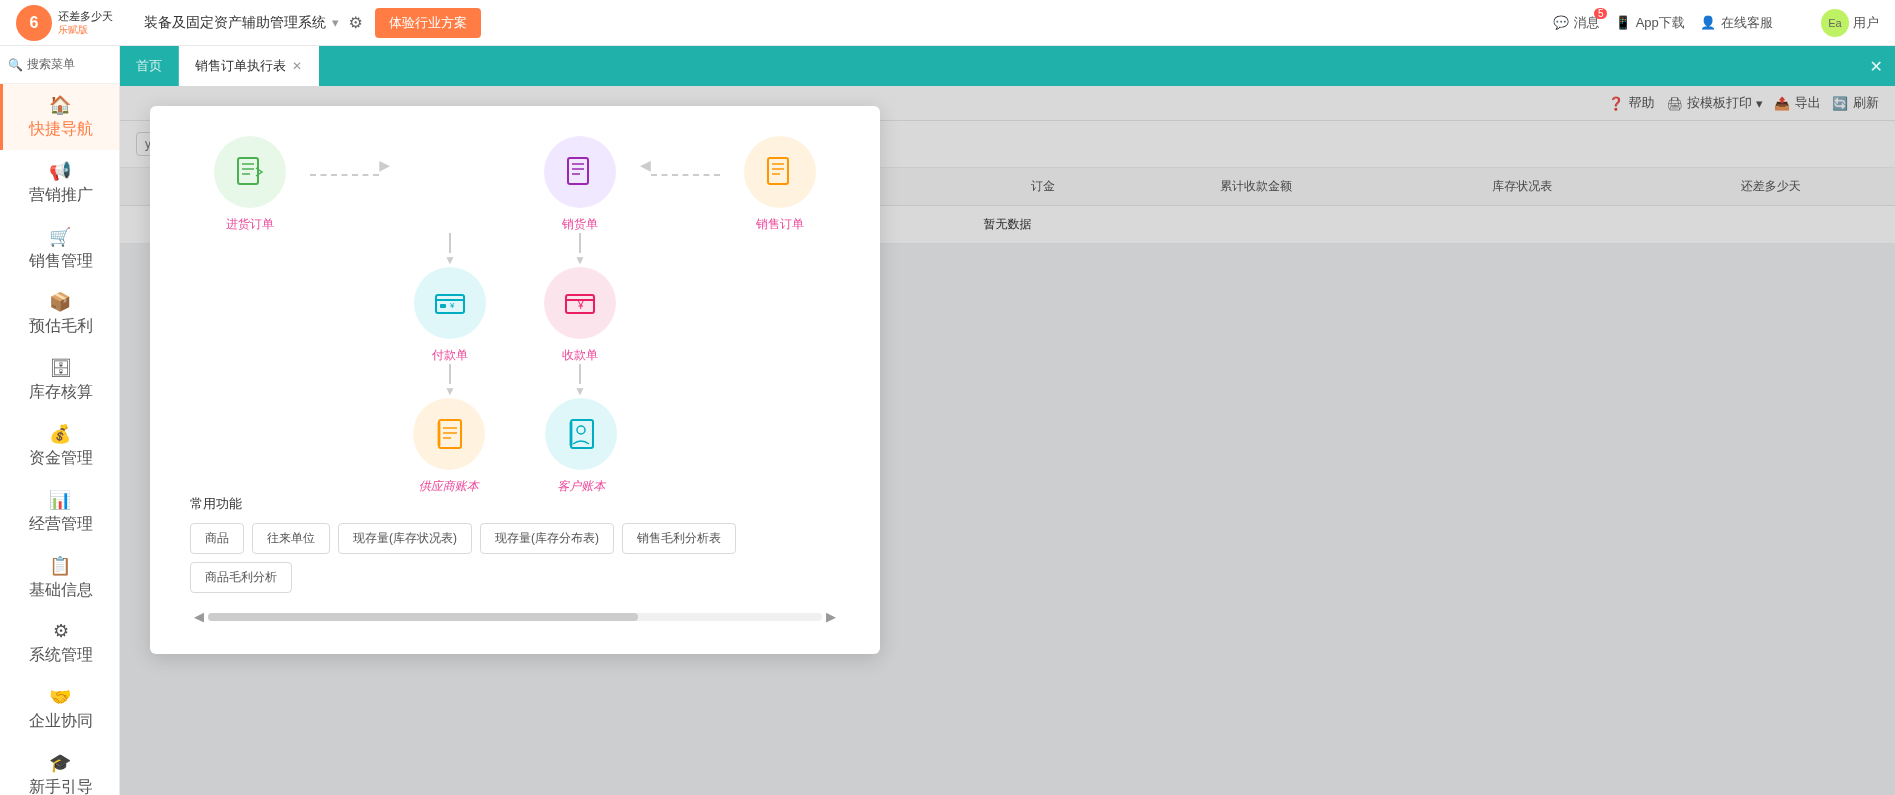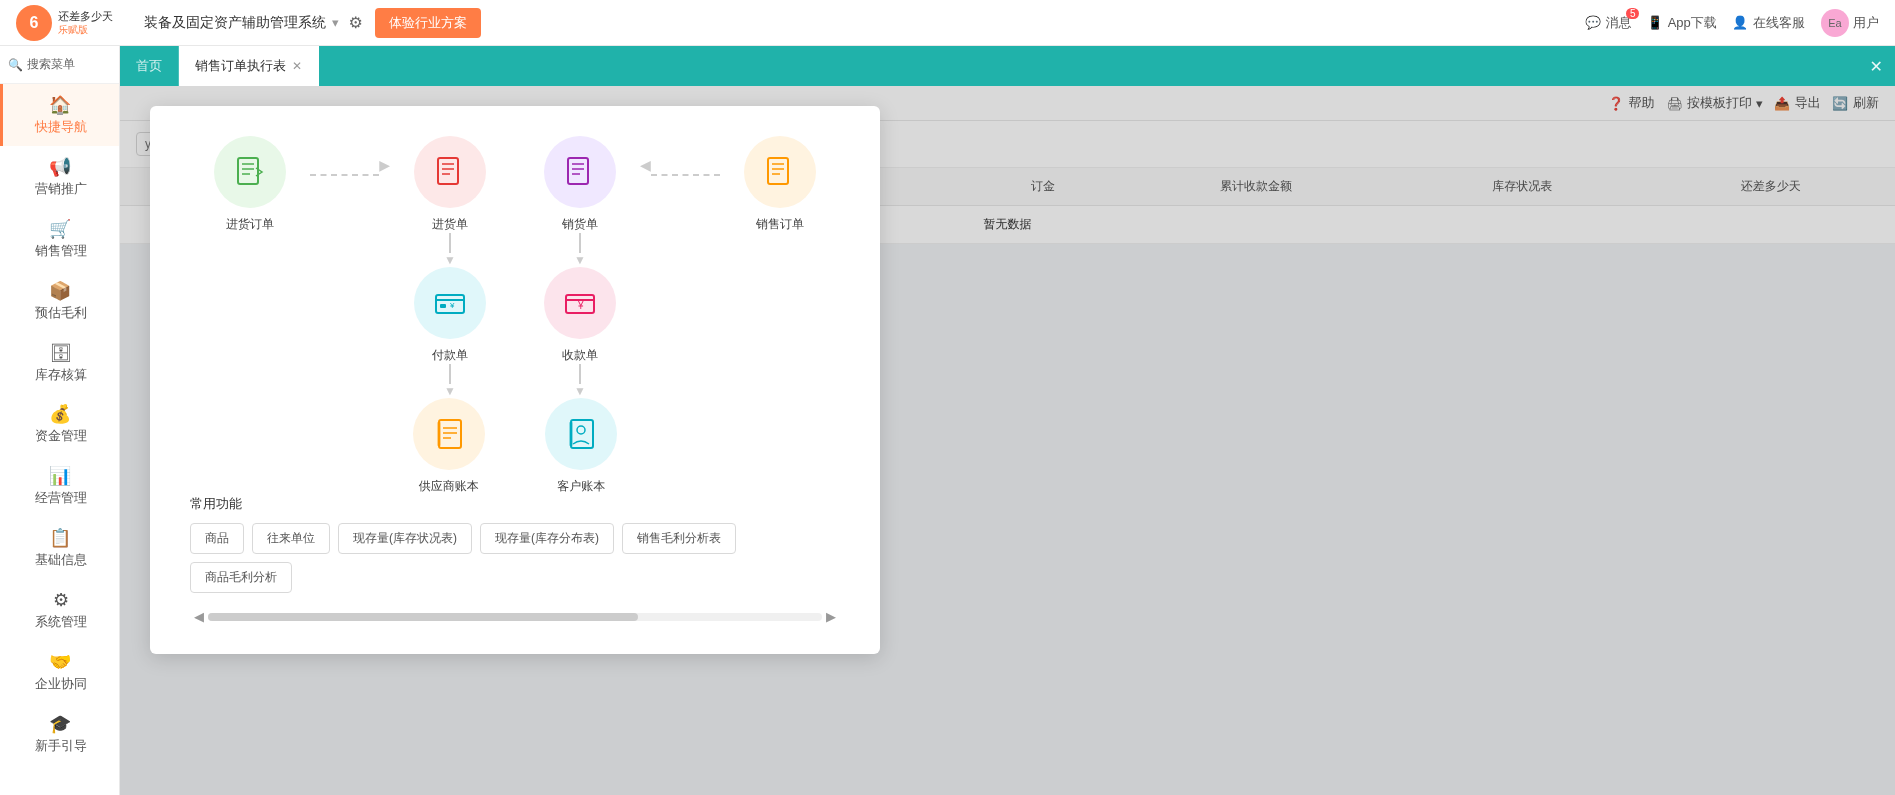--- a/index.html
+++ b/index.html
@@ -14,32 +14,32 @@
     .logo-icon { width: 36px; height: 36px; background: #ff7d45; border-radius: 50%; display: flex; align-items: center; justify-content: center; color: #fff; font-size: 16px; font-weight: bold; margin-right: 6px; flex-shrink: 0; }
     .logo-text { font-size: 11px; color: #333; line-height: 1.3; }
     .topbar-system { display: flex; align-items: center; flex: 1; margin-left: 8px; }
     .system-name { font-size: 14px; color: #333; font-weight: 500; }
     .system-dropdown { margin-left: 6px; color: #999; cursor: pointer; }
     .gear-btn { margin-left: 10px; color: #666; cursor: pointer; font-size: 16px; }
     .trial-btn { margin-left: 12px; background: #ff7d45; color: #fff; border: none; border-radius: 4px; padding: 6px 14px; cursor: pointer; font-size: 13px; }
     .topbar-right { display: flex; align-items: center; gap: 16px; }
     .topbar-right-item { display: flex; align-items: center; gap: 4px; color: #555; cursor: pointer; font-size: 13px; position: relative; }
     .badge { background: #ff4d4f; color: #fff; border-radius: 10px; font-size: 10px; padding: 0 4px; position: absolute; top: -6px; right: -8px; }
-    .user-avatar { width: 28px; height: 28px; background: #f9a8d4; border-radius: 50%; display: flex; align-items: center; justify-content: center; font-size: 12px; color: #fff; overflow: hidden; }
+    .user-avatar { width: 28px; height: 28px; background: #bef264; border-radius: 50%; display: flex; align-items: center; justify-content: center; font-size: 12px; color: #fff; overflow: hidden; margin-left: 32px; }
 
     
     .main-layout { display: flex; flex: 1; overflow: hidden; }
 
     
     .sidebar { width: 120px; background: #fff; display: flex; flex-direction: column; border-right: 1px solid #e8e8e8; flex-shrink: 0; }
     .sidebar-search { padding: 10px 8px; border-bottom: 1px solid #f0f0f0; display: flex; align-items: center; gap: 4px; color: #666; cursor: pointer; font-size: 12px; }
     .sidebar-item { display: flex; flex-direction: column; align-items: center; padding: 10px 4px; cursor: pointer; border-left: 3px solid transparent; color: #555; gap: 3px; }
     .sidebar-item.active { background: #fff7f0; border-left-color: #ff7d45; color: #ff7d45; }
     .sidebar-item-icon { font-size: 18px; }
-    .sidebar-item-label { font-size: 13px; text-align: left; line-height: 1.3; }
+    .sidebar-item-label { font-size: 16px; text-align: left; line-height: 1.3; }
 
     
     .content-area { flex: 1; display: flex; flex-direction: column; overflow: hidden; }
 
     
     .tabbar { height: 40px; background: #20b2aa; display: flex; align-items: stretch; flex-shrink: 0; }
     .tab-item { display: flex; align-items: center; padding: 0 16px; cursor: pointer; color: rgba(255,255,255,0.8); font-size: 13px; gap: 6px; border-right: 1px solid rgba(255,255,255,0.2); }
     .tab-item.active { background: #fff; color: #333; }
     .tab-close { font-size: 12px; color: #999; cursor: pointer; }
     .tab-close-right { margin-left: auto; padding: 0 12px; display: flex; align-items: center; color: rgba(255,255,255,0.9); cursor: pointer; font-size: 16px; }
@@ -69,21 +69,21 @@
     .overlay { position: absolute; top: 0; left: 0; right: 0; bottom: 0; background: rgba(0,0,0,0.15); z-index: 10; display: flex; align-items: flex-start; justify-content: flex-start; }
 
     
     .popup { background: #fff; border-radius: 6px; box-shadow: 0 4px 20px rgba(0,0,0,0.15); width: 730px; margin: 20px 30px; position: relative; overflow: hidden; }
     .popup-body { padding: 30px 40px; }
 
     
     .flow-section { display: flex; flex-direction: column; gap: 0; }
     .flow-node { display: flex; flex-direction: column; align-items: center; width: 120px; }
     .flow-circle { width: 72px; height: 72px; border-radius: 50%; display: flex; align-items: center; justify-content: center; font-size: 28px; margin-bottom: 8px; }
-    .flow-label { font-size: 12px; color: #404040; text-align: center; }
+    .flow-label { font-size: 12px; color: #ec4899; text-align: center; }
     .flow-arrow-h { display: flex; align-items: center; width: 80px; padding-bottom: 20px; }
     .flow-arrow-h-line { flex: 1; border-top: 2px dashed #ccc; }
 
     
     .circle-green { background: #e8f8e8; color: #4caf50; }
     .circle-red { background: #fde8e8; color: #e53935; }
     .circle-purple { background: #f0e8ff; color: #9c27b0; }
     .circle-orange { background: #fff3e0; color: #ff9800; }
     .circle-teal { background: #e0f7fa; color: #00acc1; }
     .circle-pink { background: #fce4ec; color: #e91e63; }
@@ -283,31 +283,20 @@
                         </svg>
                     </div>
                     <span class="flow-label">进货订单</span>
                   </div>
 
                   <div class="flow-arrow-h">
                     <div class="flow-arrow-h-line"></div>
                     <span style="color:#ccc; font-size:14px; padding-bottom:20px;">▶</span>
                   </div>
 
-                  <div class="flow-node">
-                    <div class="flow-circle circle-red">
-                      <svg width="36" height="36" viewBox="0 0 36 36">
-                          <rect x="6" y="4" width="20" height="26" rx="2" fill="none" stroke="#e53935" stroke-width="2"></rect>
-                          <line x1="10" y1="10" x2="22" y2="10" stroke="#e53935" stroke-width="1.5"></line>
-                          <line x1="10" y1="15" x2="22" y2="15" stroke="#e53935" stroke-width="1.5"></line>
-                          <line x1="10" y1="20" x2="18" y2="20" stroke="#e53935" stroke-width="1.5"></line>
-                        </svg>
-                    </div>
-                    <span class="flow-label">进货单</span>
-                  </div>
 
                   <div style="flex:1;"></div>
 
                   <div class="flow-node">
                     <div class="flow-circle circle-purple">
                       <svg width="36" height="36" viewBox="0 0 36 36">
                           <rect x="6" y="4" width="20" height="26" rx="2" fill="none" stroke="#9c27b0" stroke-width="2"></rect>
                           <line x1="10" y1="10" x2="22" y2="10" stroke="#9c27b0" stroke-width="1.5"></line>
                           <line x1="10" y1="15" x2="22" y2="15" stroke="#9c27b0" stroke-width="1.5"></line>
                           <line x1="10" y1="20" x2="18" y2="20" stroke="#9c27b0" stroke-width="1.5"></line>
@@ -393,21 +382,21 @@
                   </div>
                   <div style="flex:1;"></div>
                   <div style="width:120px; display:flex; flex-direction:column; align-items:center;">
                     <div style="width:2px; height:20px; background:#ccc; margin:0 auto;"></div>
                     <div style="color:#ccc; font-size:12px;">▼</div>
                   </div>
                   <div style="width:80px;"></div>
                   <div style="width:120px;"></div>
                 </div>
 
-                <div style="display:flex; align-items:center; gap:12px;">
+                <div style="display:flex; align-items:center; gap:12px;font-style:italic;">
                   <div style="width:120px;"></div>
                   <div style="width:80px;"></div>
 
                   <div class="flow-node">
                     <div class="flow-circle circle-orange">
                       <svg width="36" height="36" viewBox="0 0 36 36">
                           <rect x="8" y="4" width="22" height="28" rx="2" fill="none" stroke="#ff9800" stroke-width="2"></rect>
                           <rect x="6" y="6" width="4" height="24" rx="1" fill="#ff9800" opacity="0.4"></rect>
                           <line x1="12" y1="12" x2="26" y2="12" stroke="#ff9800" stroke-width="1.5"></line>
                           <line x1="12" y1="17" x2="26" y2="17" stroke="#ff9800" stroke-width="1.5"></line>

